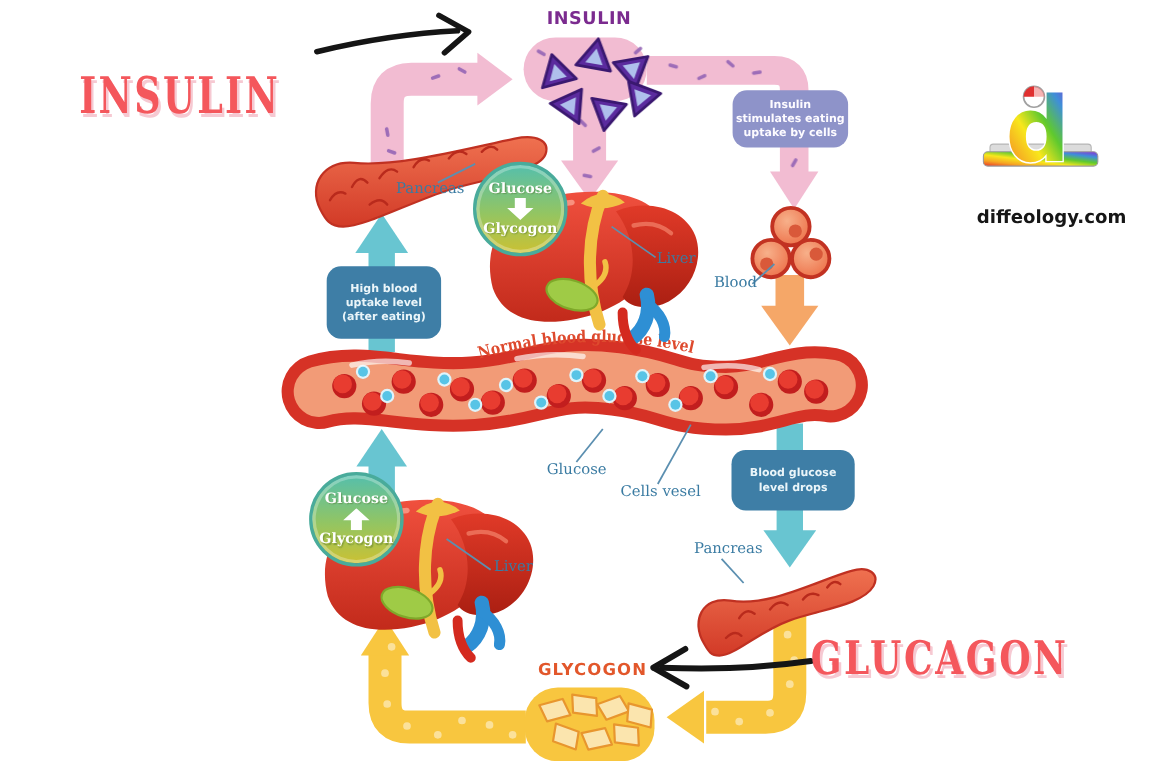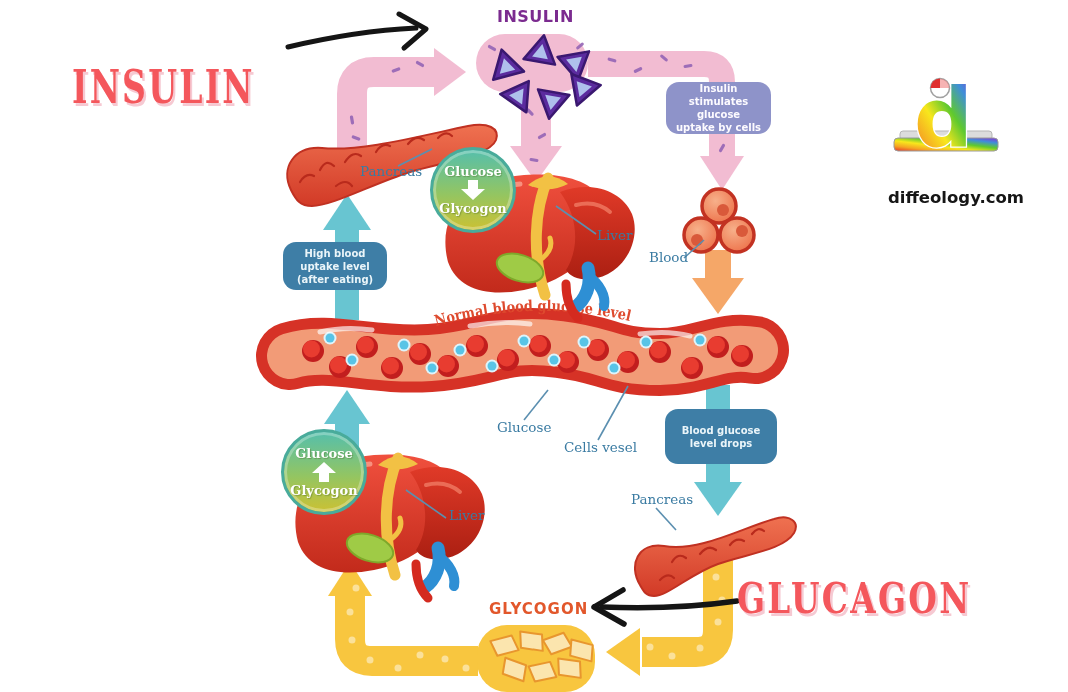--- a/index.html
+++ b/index.html
@@ -306,25 +306,25 @@
 <div class="lbl" style="left:360px;top:163px">Pancreas</div>
 <div class="lbl" style="left:597px;top:227px">Liver</div>
 <div class="lbl" style="left:649px;top:249px">Blood</div>
 <div class="lbl" style="left:497px;top:419px">Glucose</div>
 <div class="lbl" style="left:564px;top:439px">Cells vesel</div>
 <div class="lbl" style="left:449px;top:507px">Liver</div>
 <div class="lbl" style="left:631px;top:491px">Pancreas</div>
 
 <div class="infobox box-lavender" style="left:666px;top:82px;width:105px;height:52px">
   <span>Insulin</span>
-  <span>stimulates glucose</span>
+  <span>stimulates eating</span>
   <span>uptake by cells</span>
 </div>
 
-<div class="infobox box-teal" style="left:283px;top:242px;width:104px;height:48px">
+<div class="infobox box-teal" style="left:297px;top:242px;width:104px;height:66px">
   <span>High blood</span>
   <span>uptake level</span>
   <span>(after eating)</span>
 </div>
 
 <div class="infobox box-teal" style="left:665px;top:409px;width:112px;height:55px">
   <span>Blood glucose</span>
   <span>level drops</span>
 </div>
 

